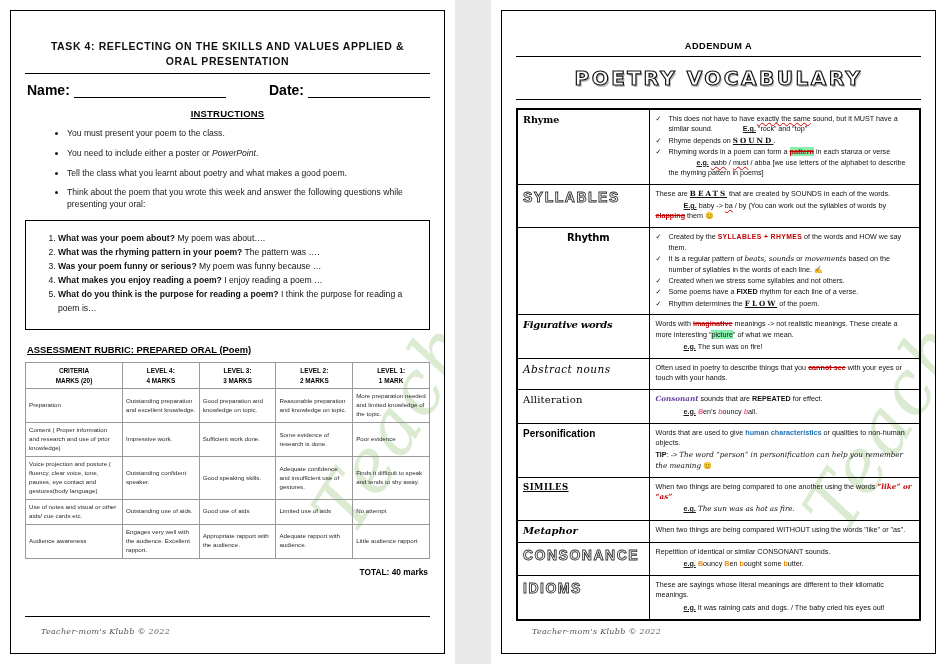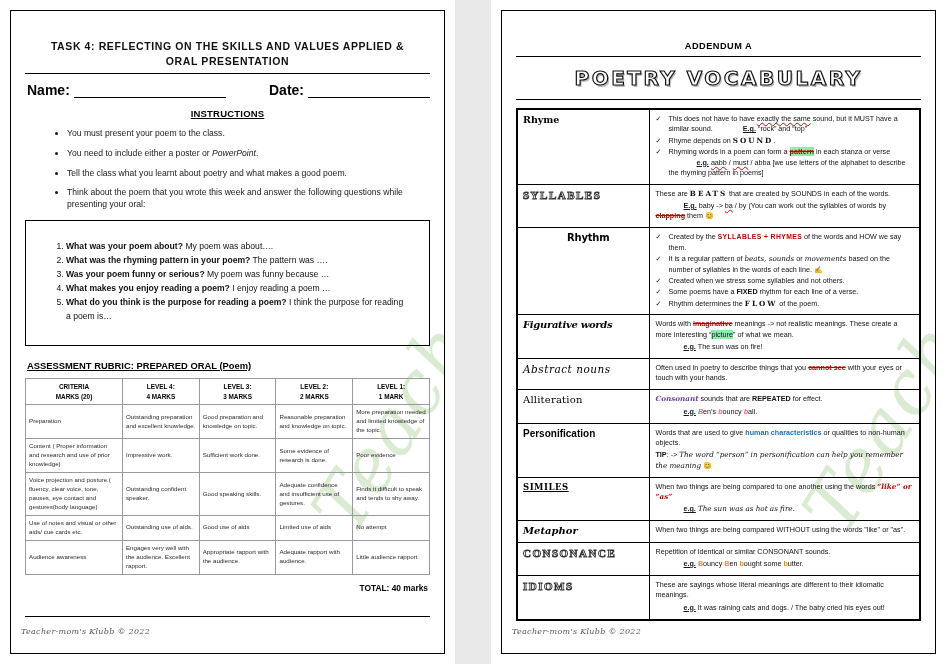--- a/index.html
+++ b/index.html
@@ -65,41 +65,41 @@
 
   .instructions-h {
     text-align:center; font-size:9.5px; font-weight:bold;
     text-decoration:underline; margin:2px 0 9px 0; letter-spacing:.2px;
   }
   ul.bullets { margin:0 0 10px 0; padding-left:42px; }
   ul.bullets li { font-size:8.6px; line-height:1.35; margin-bottom:8px; color:#1a1a1a; }
   ul.bullets li i { font-style:italic; }
 
   .qbox { border:1.3px solid #000; padding:7px 8px 9px 8px; margin:2px 0 14px 0; }
-  ol.questions { margin:12px; padding-left:20px; }
+  ol.questions { margin:4px; padding-left:20px; }
   ol.questions li { font-size:8.6px; line-height:1.62; color:#111; }
   ol.questions li b { font-weight:bold; }
   ol.questions li .ans { font-weight:normal; }
 
   .rubric-h { font-size:9.4px; font-weight:bold; text-decoration:underline; margin:4px 0 7px 2px; }
 
   table.rubric { width:100%; border-collapse:collapse; table-layout:fixed; }
   table.rubric td, table.rubric th { border:1px solid #9a9a9a; vertical-align:middle; }
   table.rubric th {
     font-size:6.4px; font-weight:bold; text-align:center; padding:3px 2px; line-height:1.5;
   }
   table.rubric td { font-size:6.2px; padding:3px 3px; line-height:1.45; color:#2a2a2a; }
   table.rubric col.c0 { width:24%; }
   table.rubric col.cx { width:19%; }
 
   .total { text-align:right; font-size:8.4px; font-weight:bold; margin:8px 2px 0 0; }
 
   .footer-rule { border:0; border-top:1.3px solid #000; margin:0; position:absolute; left:14px; right:14px; bottom:36px; }
   .footer-mark {
-    position:absolute; left:10px; bottom:17px;
+    position:absolute; left:30px; bottom:17px;
     font-family:"DejaVu Serif", serif; font-style:italic;
     font-size:8px; color:#555; letter-spacing:.3px;
   }
 
   
   .addendum { text-align:center; font-size:9.2px; font-weight:bold; letter-spacing:.5px; margin:6px 0 5px 0; }
   .poetry-title {
     text-align:center; margin:9px 0 9px 0;
     font-family:"DejaVu Sans", sans-serif;
     font-size:20px; font-weight:bold; letter-spacing:2.5px;
@@ -113,40 +113,40 @@
   table.vocab col.term { width:33%; }
   .term-cell { font-size:9px; }
   .def-cell  { font-size:7.2px; line-height:1.42; color:#111; }
   .def-cell p { margin:0 0 2px 0; }
   ul.checks { list-style:none; margin:0; padding:0; }
   ul.checks li { font-size:7.2px; line-height:1.45; margin-bottom:1px; padding-left:13px; position:relative; }
   ul.checks li:before { content:"\2713"; position:absolute; left:0; top:0; font-size:7px; }
 
   
   .t-serif-bold   { font-family:"DejaVu Serif", serif; font-weight:bold; font-size:9.5px; }
-  .t-outline      { font-family:Liberation Serif, serif; font-weight:bold; font-size:11px;
+  .t-outline      { font-family:Liberation Sans, sans-serif; font-weight:bold; font-size:14px;
                     letter-spacing:1.5px; color:#fff; -webkit-text-stroke:.9px #333; }
   .t-marker       { font-family:"DejaVu Sans", sans-serif; font-weight:bold; font-size:10px; letter-spacing:-.2px;padding-left:44px; }
   .t-blackletter  { font-family:"DejaVu Serif", serif; font-weight:bold; font-style:italic; font-size:10px; letter-spacing:-.3px; }
   .t-script       { font-family:"DejaVu Serif", serif; font-style:italic; font-size:10.5px; letter-spacing:.5px; }
   .t-hand         { font-family:"DejaVu Serif", serif; font-size:10px; letter-spacing:.2px; }
   .t-sans-bold    { font-family:"Liberation Sans", sans-serif; font-weight:bold; font-size:10px; }
   .t-smallcap     { font-family:"DejaVu Serif", serif; font-weight:bold; font-size:8.5px;
                     letter-spacing:.5px; text-decoration:underline; }
   .t-boldital     { font-family:"DejaVu Serif", serif; font-weight:bold; font-style:italic; font-size:10px; }
 
   
   .hl      { background:#86efac; }
   .red     { color:#c00000; font-weight:bold; }
   .redsq   { color:#c00000; font-weight:bold; font-size:6.8px; letter-spacing:.4px; }
   .blue    { color:#1f6fb4; font-weight:bold; }
   .purple  { color:#6a3fa0; font-style:italic; font-family:"DejaVu Serif", serif; font-weight:bold; }
   .pink    { color:#e8698a; font-style:italic; font-weight:bold; }
   .orange  { color:#e8920c; font-weight:bold; }
-  .spaced  { font-family:"DejaVu Serif", serif; font-weight:bold; letter-spacing:2px; }
+  .spaced  { font-family:"DejaVu Serif", serif; font-weight:bold; letter-spacing:2px;text-decoration:underline; }
   .eg      { font-weight:bold; text-decoration:underline; color:#1a1a1a;padding-left:28px; }
   .sq-red-ul { text-decoration:underline wavy #d00; }
   .strike-red { color:#c00000; font-weight:bold; text-decoration:line-through; }
   .ital-script { font-family:"DejaVu Serif", serif; font-style:italic; }
   .emoji { font-size:7px; }
   .bold { font-weight:bold; }
 </style>
 </head>
 <body>
 

